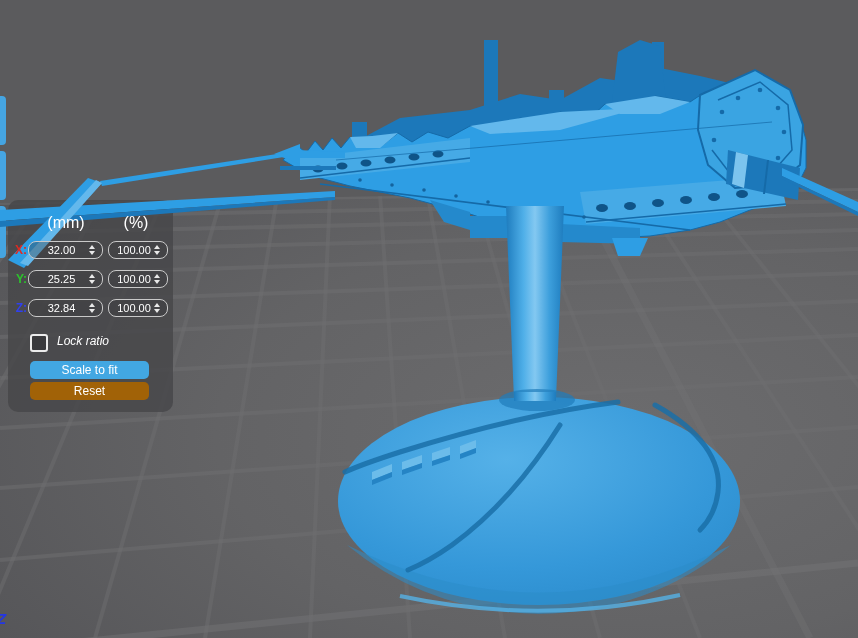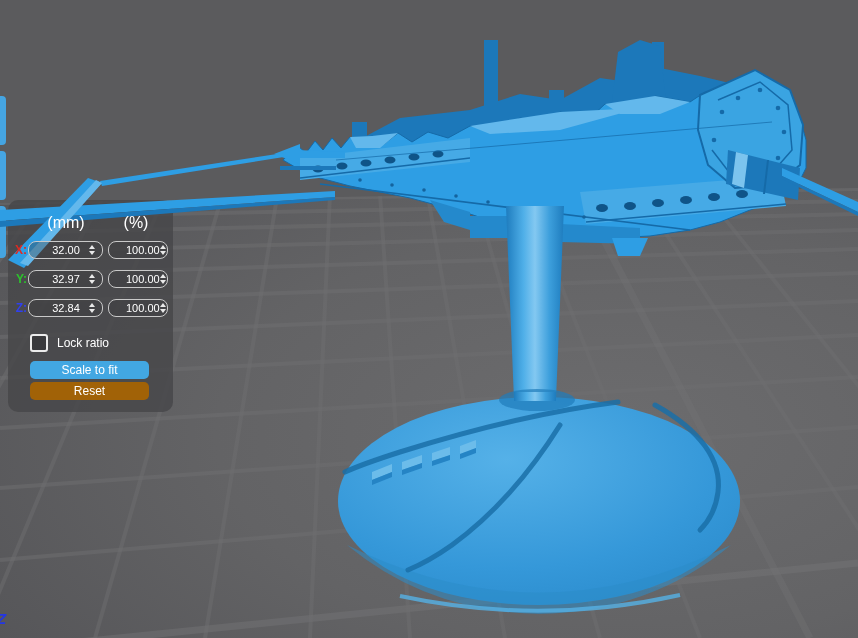--- a/index.html
+++ b/index.html
@@ -38,28 +38,28 @@
   .axis-row.rx{top:41px;} .axis-row.ry{top:70px;} .axis-row.rz{top:99px;}
   .axis-label{position:absolute;left:2px;top:2px;width:17px;text-align:right;
     font-size:12px;font-weight:bold;}
   .spin-field{
     position:absolute;top:0;height:18px;box-sizing:border-box;
     border:1px solid #c9c9c9;border-radius:8px;background:rgba(55,55,58,0.35);
     display:flex;align-items:center;color:#fff;font-size:11px;
   }
   .spin-field.mm{left:20px;width:75px;}
   .spin-field.pct{left:100px;width:60px;justify-content:space-between;}
-  .spin-value{flex:1;text-align:center;padding-left:17px;}
+  .spin-value{flex:1;text-align:center;padding-left:8px;}
   .spinner{width:12px;display:flex;flex-direction:column;align-items:center;
     justify-content:center;gap:2px;margin-right:4px;}
   .arrow-up{width:0;height:0;border-left:3px solid transparent;
     border-right:3px solid transparent;border-bottom:4px solid #e9e9e9;}
   .arrow-down{width:0;height:0;border-left:3px solid transparent;
     border-right:3px solid transparent;border-top:4px solid #e9e9e9;}
-  .lock-row{position:absolute;left:22px;top:134px;height:17px;display:flex;align-items:center;}
+  .lock-row{position:absolute;left:22px;top:134px;height:17px;display:flex;align-items:flex-start;font-style:italic;}
   .lock-checkbox{width:14px;height:14px;border:2px solid #ececec;border-radius:3px;
     background:rgba(40,40,42,0.45);}
   .lock-label{margin-left:9px;font-size:12px;color:#fff;}
   .panel-btn{
     position:absolute;left:22px;width:119px;height:18px;border:none;border-radius:5px;
     color:#fff;font-size:12px;font-family:inherit;display:flex;align-items:center;
     justify-content:center;cursor:pointer;
   }
   .panel-btn.fit{top:161px;text-align:center;}
   .panel-btn.reset{top:182px;}
@@ -302,21 +302,21 @@
       <span class="spinner">
         <span class="arrow-up"></span>
         <span class="arrow-down"></span>
       </span>
     </div>
   </div>
 
   <div class="axis-row ry">
     <span class="axis-label" style="color: rgb(44, 195, 44);">Y:</span>
     <div class="spin-field mm">
-      <span class="spin-value">32.97</span>
+      <span class="spin-value">25.25</span>
       <span class="spinner">
         <span class="arrow-up"></span>
         <span class="arrow-down"></span>
       </span>
     </div>
     <div class="spin-field pct">
       <span class="spin-value">100.00</span>
       <span class="spinner">
         <span class="arrow-up"></span>
         <span class="arrow-down"></span>

